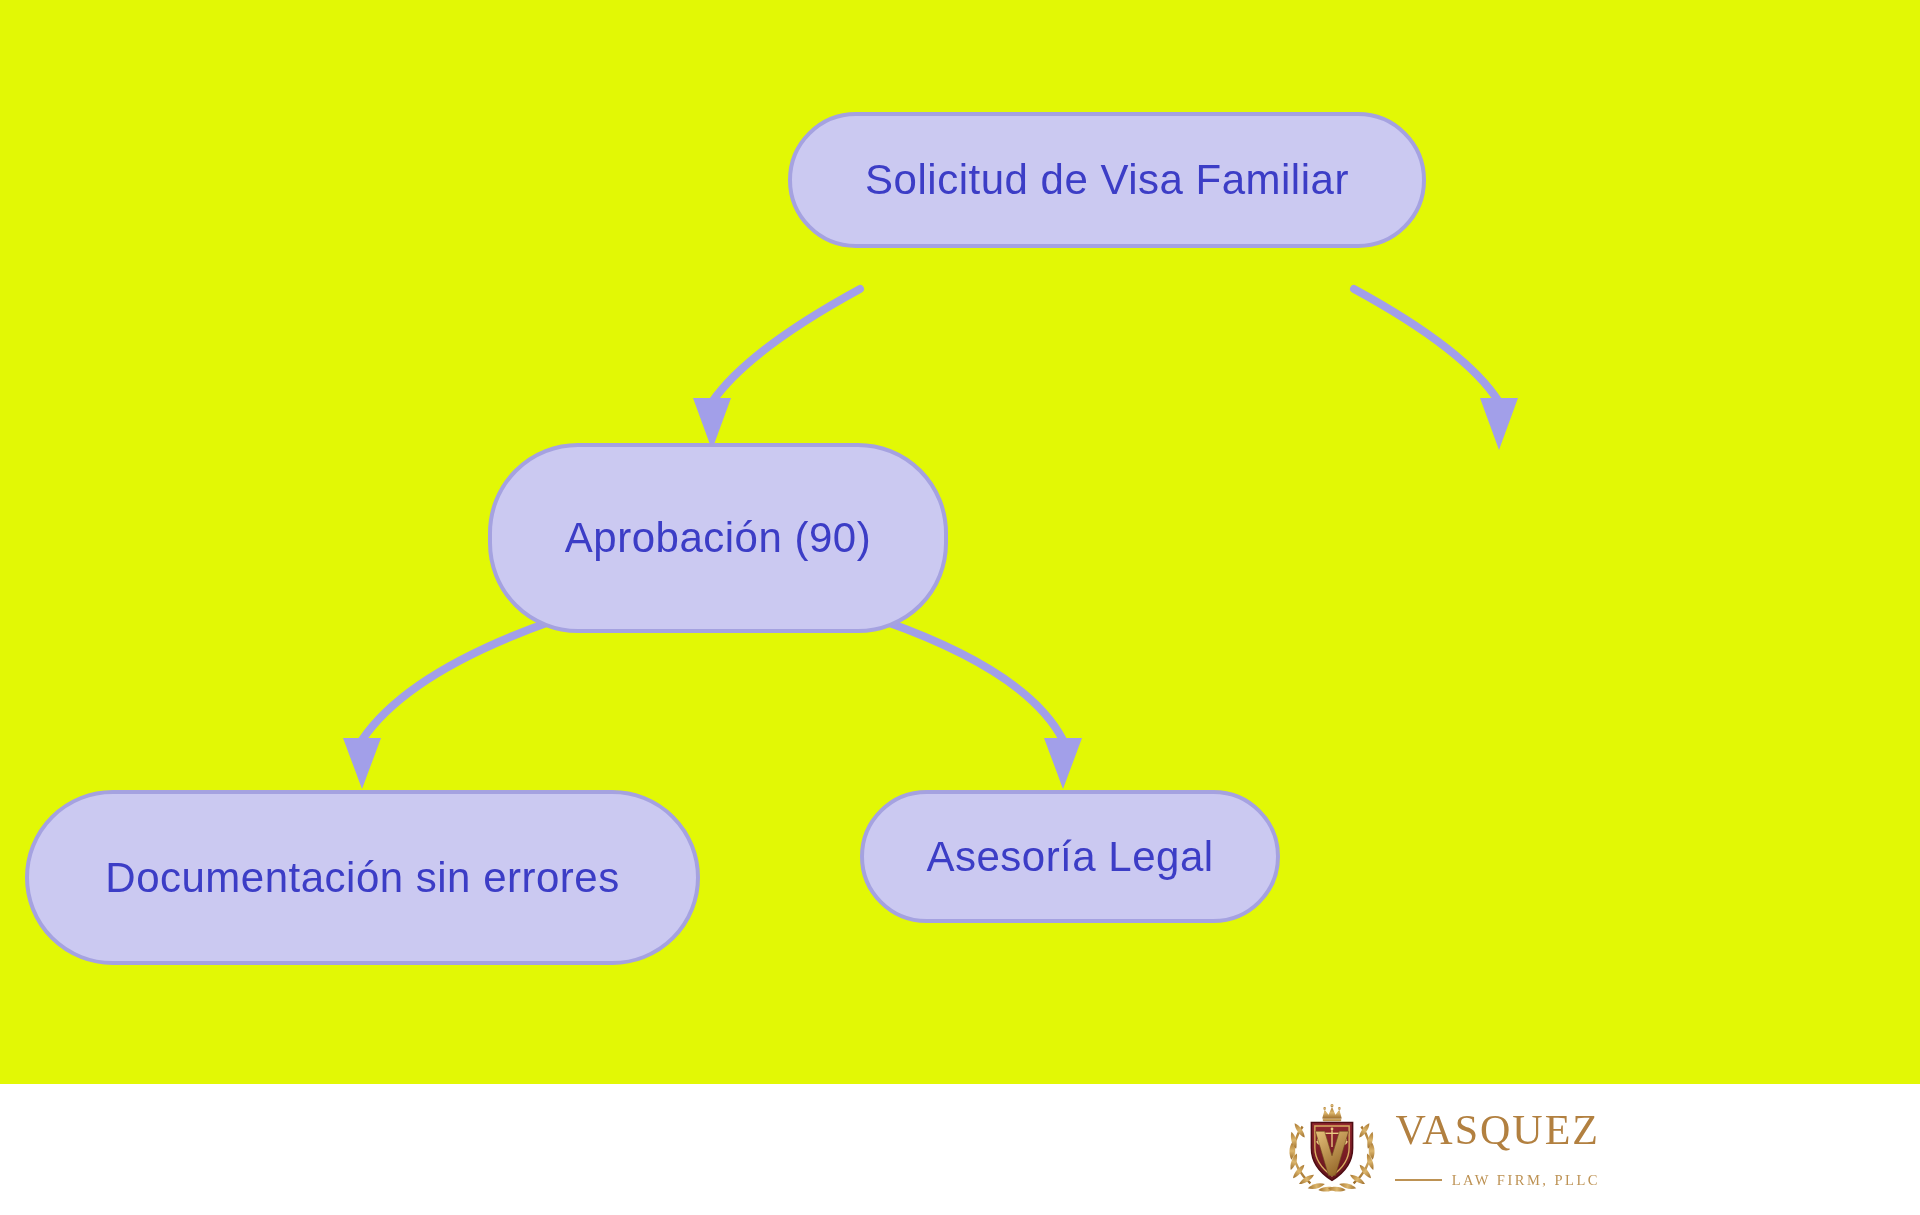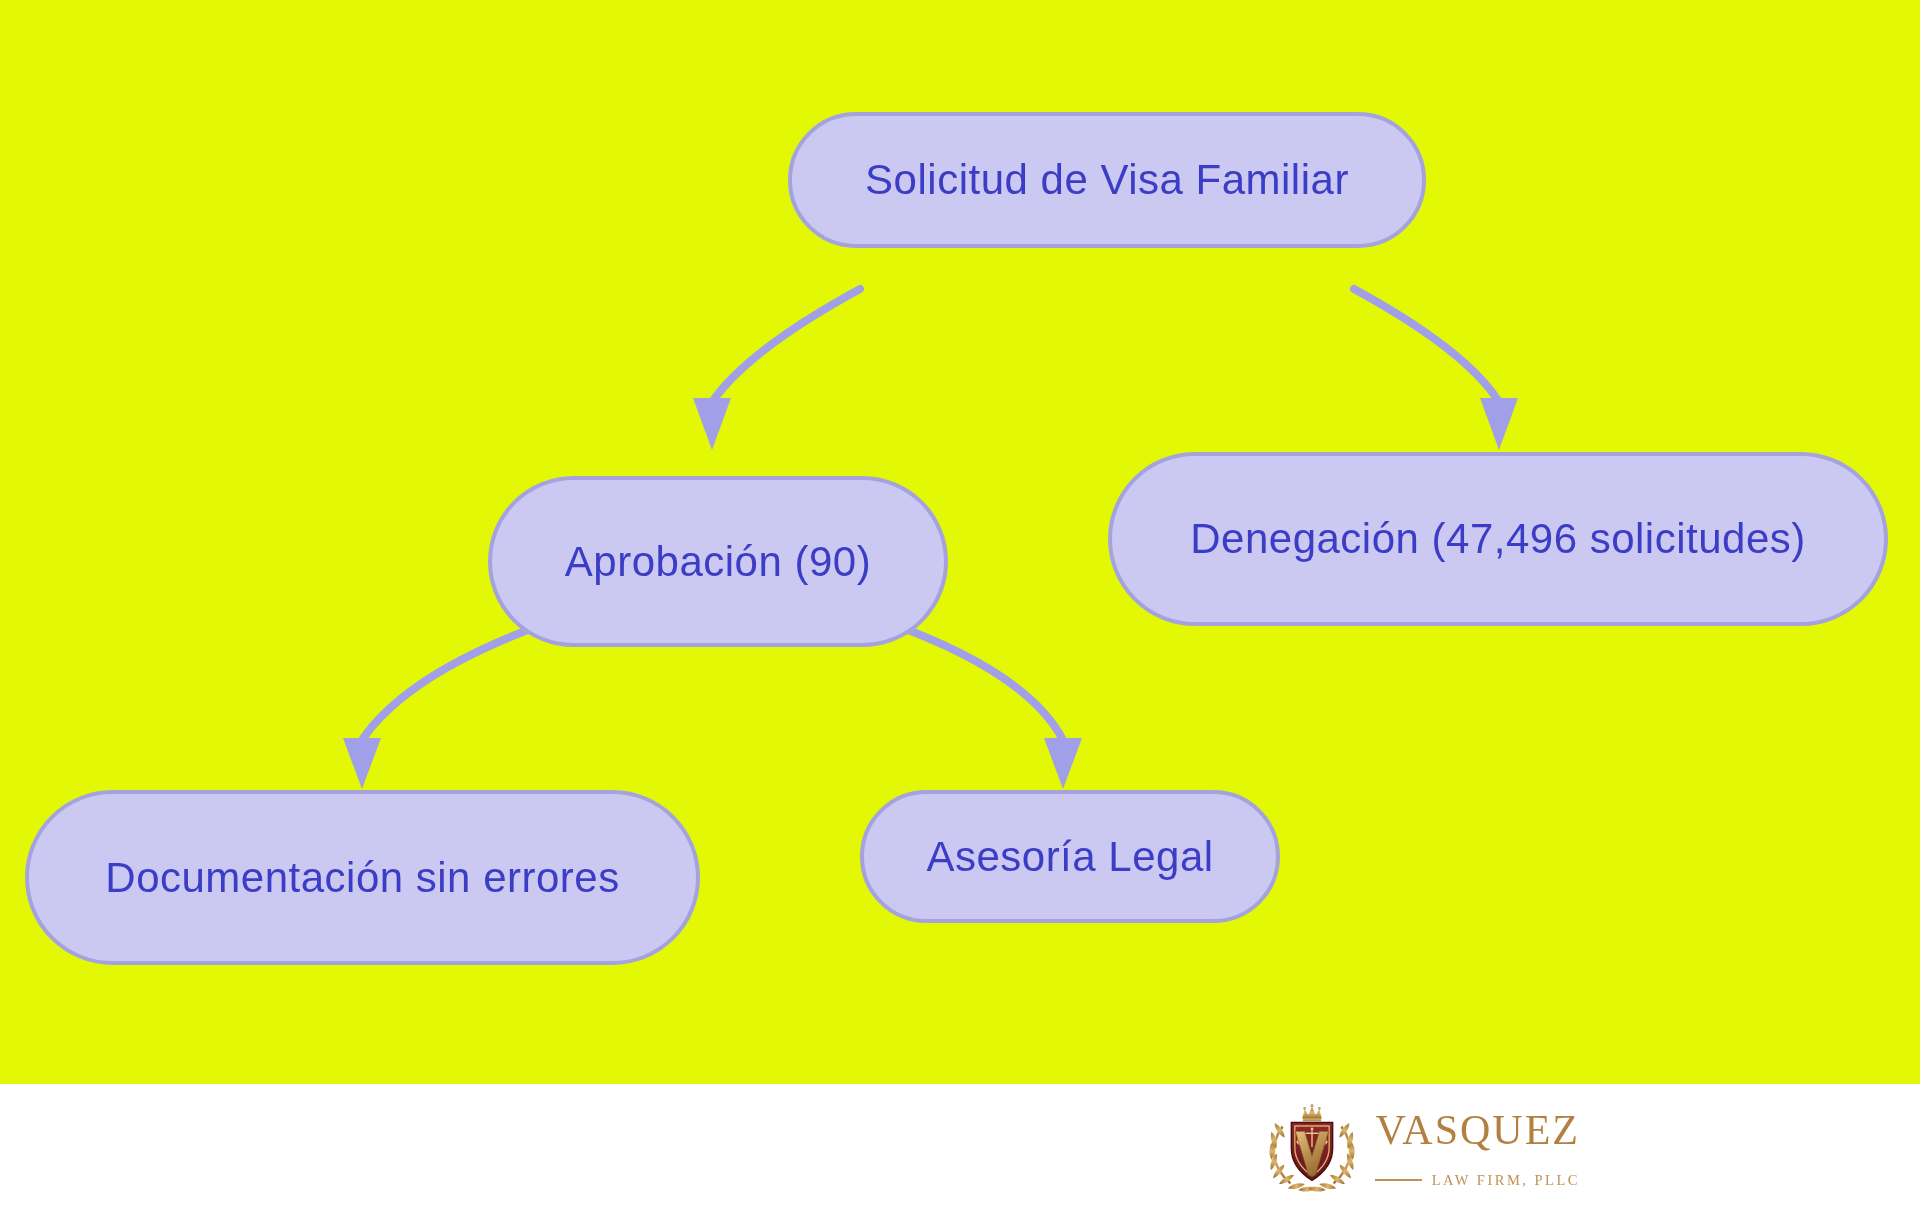--- a/index.html
+++ b/index.html
@@ -23,20 +23,21 @@
     border:4px solid var(--node-border);
     border-radius:90px;box-sizing:border-box;
   }
   .node-label{
     color:var(--node-text);font-size:42px;letter-spacing:0.5px;
     white-space:nowrap;text-align:center;
   }
   .footer{
     position:absolute;left:0;top:1084px;width:1624px;height:131px;
     background:var(--footer-bg);
+    padding-left:20px;
   }
   .logo{
     position:absolute;right:44px;top:14px;height:100px;
     display:flex;align-items:center;gap:14px;
   }
   .logo-text{display:flex;flex-direction:column;align-items:stretch;}
   .logo-name{
     font-family:"Liberation Serif",serif;font-size:42px;line-height:44px;
     color:var(--gold);letter-spacing:2px;white-space:nowrap;
   }
@@ -68,27 +69,24 @@
     <g>
       <path class="edge-line" d="M 884 621 Q 1028 672 1063 740"></path>
       <polygon class="edge-head" points="1044,738 1082,738 1063,789"></polygon>
     </g>
   </svg>
 
   <div class="node" style="left:788px;top:112px;width:638px;height:136px">
     <span class="node-label">Solicitud de Visa Familiar</span>
   </div>
 
-  <div class="node" style="left:488px;top:476px;width:460px;height:171px">
+  <div class="node" style="left:488px;top:443px;width:460px;height:190px">
     <span class="node-label">Aprobación (90)</span>
   </div>
 
-  <div class="node" style="left:1108px;top:452px;width:780px;height:174px">
-    <span class="node-label">Denegación (47,496 solicitudes)</span>
-  </div>
 
   <div class="node" style="left:25px;top:790px;width:675px;height:175px">
     <span class="node-label">Documentación sin errores</span>
   </div>
 
   <div class="node" style="left:860px;top:790px;width:420px;height:133px">
     <span class="node-label">Asesoría Legal</span>
   </div>
 
 </div>

